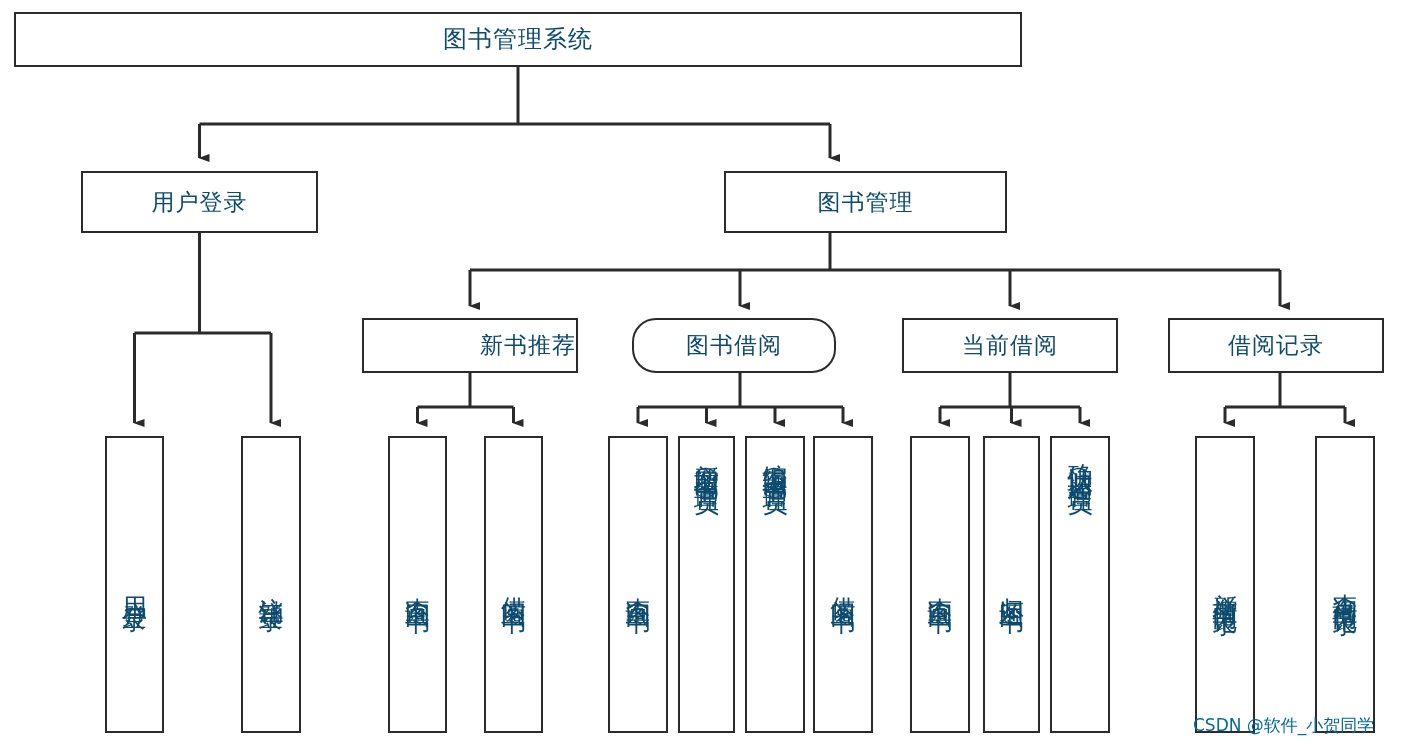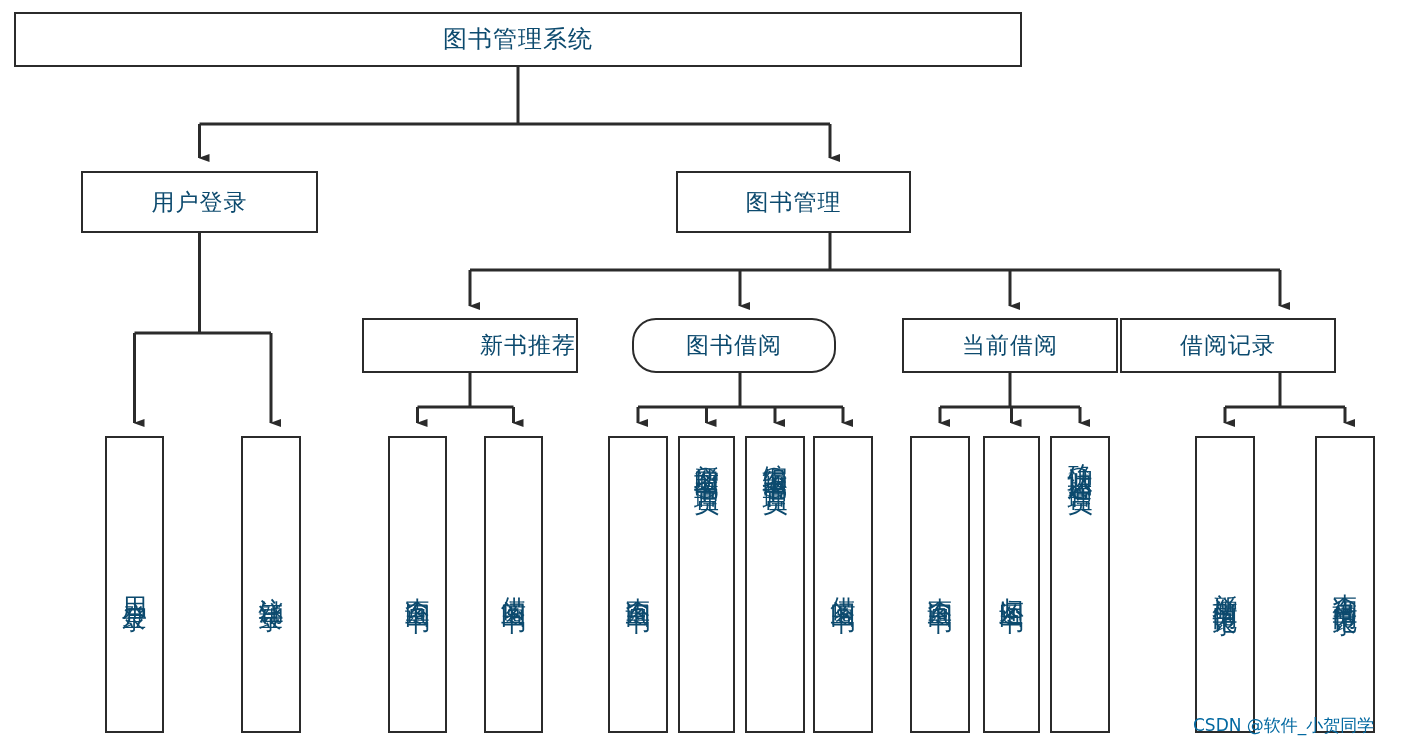--- a/index.html
+++ b/index.html
@@ -138,34 +138,34 @@
     </g>
   </svg>
 
   <div class="node horiz root" style="left:14px; top:12px; width:1008px; height:55px;">
     <span class="node-label">图书管理系统</span>
   </div>
 
   <div class="node horiz" style="left:81px; top:171px; width:237px; height:62px;">
     <span class="node-label">用户登录</span>
   </div>
-  <div class="node horiz" style="left:676px; top:171px; width:235px; height:62px;">
+  <div class="node horiz" style="left:724px; top:171px; width:283px; height:62px;">
     <span class="node-label">图书管理</span>
   </div>
 
   <div class="node horiz" style="left:362px; top:318px; width:216px; height:55px;justify-content:flex-end;">
     <span class="node-label">新书推荐</span>
   </div>
   <div class="node horiz" style="left:632px; top:318px; width:204px; height:55px;border-radius:24px;">
     <span class="node-label">图书借阅</span>
   </div>
   <div class="node horiz" style="left:902px; top:318px; width:216px; height:55px;">
     <span class="node-label">当前借阅</span>
   </div>
-  <div class="node horiz" style="left:1120px; top:318px; width:216px; height:55px;">
+  <div class="node horiz" style="left:1168px; top:318px; width:216px; height:55px;">
     <span class="node-label">借阅记录</span>
   </div>
 
   <div class="node vert mid" style="left:105px; top:436px; width:59px; height:297px; align-items:center; padding-top:0;">
     <span class="node-label">用户登录</span>
   </div>
   <div class="node vert mid" style="left:241px; top:436px; width:60px; height:297px; align-items:center; padding-top:0;">
     <span class="node-label">注销登录</span>
   </div>
   <div class="node vert mid" style="left:388px; top:436px; width:59px; height:297px; align-items:center; padding-top:0;">

